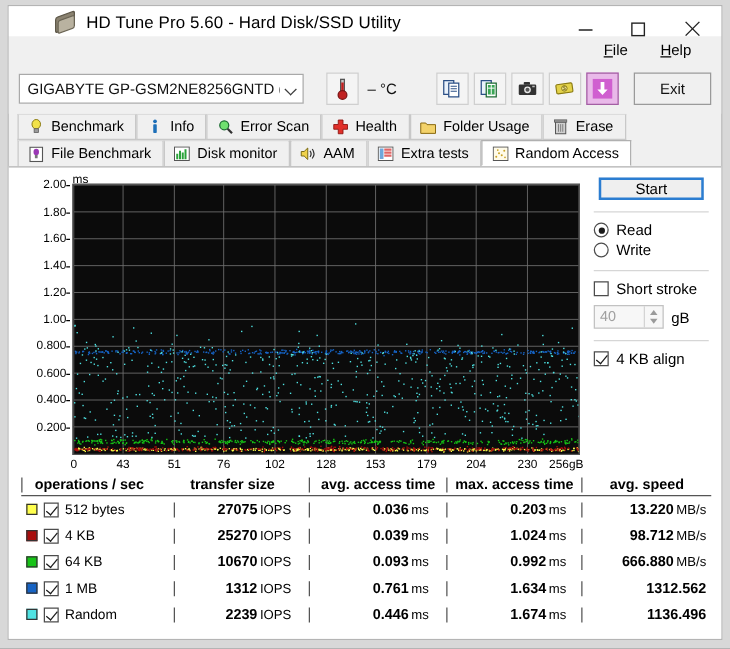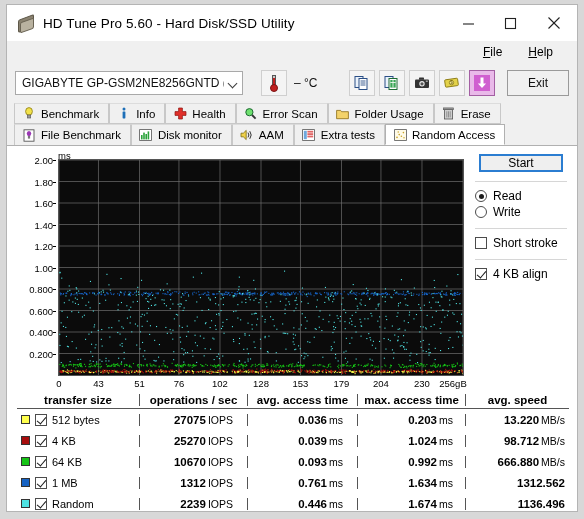--- a/index.html
+++ b/index.html
@@ -7,22 +7,22 @@
   #app{
     position:relative;width:584px;height:519px;background:#d8d8d8;
     box-sizing:border-box;overflow:hidden;
   }
   .win{
     position:absolute;left:6px;top:4px;width:572px;height:508px;
     background:#f0f0f0;border:1px solid #b4b4b4;box-sizing:border-box;
     display:flex;flex-direction:column;
   }
   
-  .titlebar{height:36px;background:#ffffff;display:flex;align-items:center;
-    flex:0 0 auto;position:relative;}
+  .titlebar{height:24px;background:#ffffff;display:flex;align-items:center;
+    flex:0 0 auto;position:relative;padding-left:26px;}
   .title-icon{width:18px;height:18px;margin-left:10px;margin-right:8px;position:relative;}
   .title-icon .disk{
     position:absolute;left:1px;top:3px;width:14px;height:11px;background:#8a8270;
     transform:skewY(-20deg);border:1px solid #5d5748;border-radius:2px;
   }
   .title-icon .disk2{
     position:absolute;left:3px;top:6px;width:12px;height:9px;background:#b9b2a0;
     transform:skewY(-20deg);border:1px solid #6a6454;border-radius:2px;
   }
   .title-text{font-size:13.5px;color:#000;letter-spacing:.1px;}
@@ -263,33 +263,33 @@
             <svg width="12" height="13" viewBox="0 0 12 13">
                 <circle cx="6" cy="2" r="1.5" fill="#1d6fb8"></circle>
                 <rect x="4.6" y="4.4" width="2.8" height="7" rx="0.6" fill="#1d6fb8"></rect>
               </svg>
           </span>
           <span>Info</span>
         </div>
         <div class="tab">
           <span class="ti">
             <svg width="13" height="13" viewBox="0 0 13 13">
-                <path d="M4.6 1 h3.8 v3.6 h3.6 v3.8 h-3.6 v3.6 h-3.8 v-3.6 h-3.6 v-3.8 h3.6 z" fill="#e0302a" stroke="#8d1410" stroke-width="0.7"></path>
-              </svg>
-          </span>
-          <span>Health</span>
-        </div>
-        <div class="tab">
-          <span class="ti">
-            <svg width="13" height="13" viewBox="0 0 13 13">
                 <circle cx="5.4" cy="5.2" r="3.6" fill="#6fe06f" stroke="#1d6b33" stroke-width="1"></circle>
                 <line x1="8.1" y1="8" x2="11.6" y2="11.6" stroke="#333" stroke-width="1.8"></line>
               </svg>
           </span>
           <span>Error Scan</span>
+        </div>
+        <div class="tab">
+          <span class="ti">
+            <svg width="13" height="13" viewBox="0 0 13 13">
+                <path d="M4.6 1 h3.8 v3.6 h3.6 v3.8 h-3.6 v3.6 h-3.8 v-3.6 h-3.6 v-3.8 h3.6 z" fill="#e0302a" stroke="#8d1410" stroke-width="0.7"></path>
+              </svg>
+          </span>
+          <span>Health</span>
         </div>
         <div class="tab">
           <span class="ti">
             <svg width="13" height="12" viewBox="0 0 13 12">
                 <path d="M0.6 2.4 h4 l1 1.3 h6.8 v7 h-11.8 z" fill="#f3d26a" stroke="#8a6a12" stroke-width="0.8"></path>
               </svg>
           </span>
           <span>Folder Usage</span>
         </div>
         <div class="tab">
@@ -2753,31 +2753,41 @@
         </div>
         <div class="radio-row">
           <span class="radio"></span>
           <span>Write</span>
         </div>
         <div class="divider"></div>
         <div class="check-row">
           <span class="cbox"></span>
           <span>Short stroke</span>
         </div>
+        <div class="spin-row">
+          <div class="spin">
+            <span class="v">40</span>
+            <span class="arrows">
+              <span class="ar up"></span>
+              <span class="ar dn"></span>
+            </span>
+          </div>
+          <span class="gb">gB</span>
+        </div>
         <div class="divider"></div>
         <div class="check-row">
           <span class="cbox on"></span>
           <span>4 KB align</span>
         </div>
       </div>
 
       <div class="table">
         <div class="thead">
+          <div class="c c1">operations / sec</div>
           <div class="c c0">transfer size</div>
-          <div class="c c1">operations / sec</div>
           <div class="c c2">avg. access time</div>
           <div class="c c3">max. access time</div>
           <div class="c c4">avg. speed</div>
         </div>
         <div id="tbody">
             <div class="trow">
               <div class="c c0">
                 <span class="sw" style="background: rgb(255, 255, 77);"></span>
                 <span class="cbox on"></span>
                 <span class="lbl-sm">512 bytes</span>

